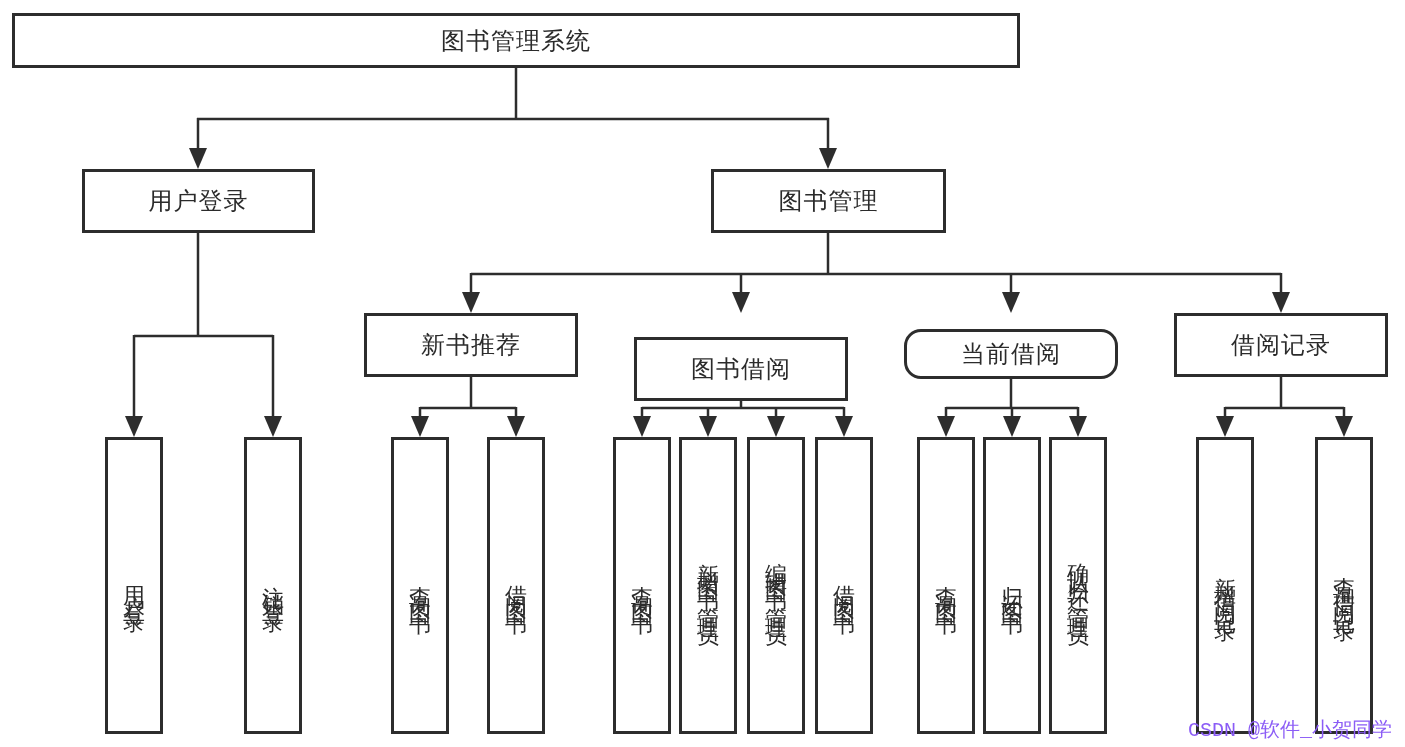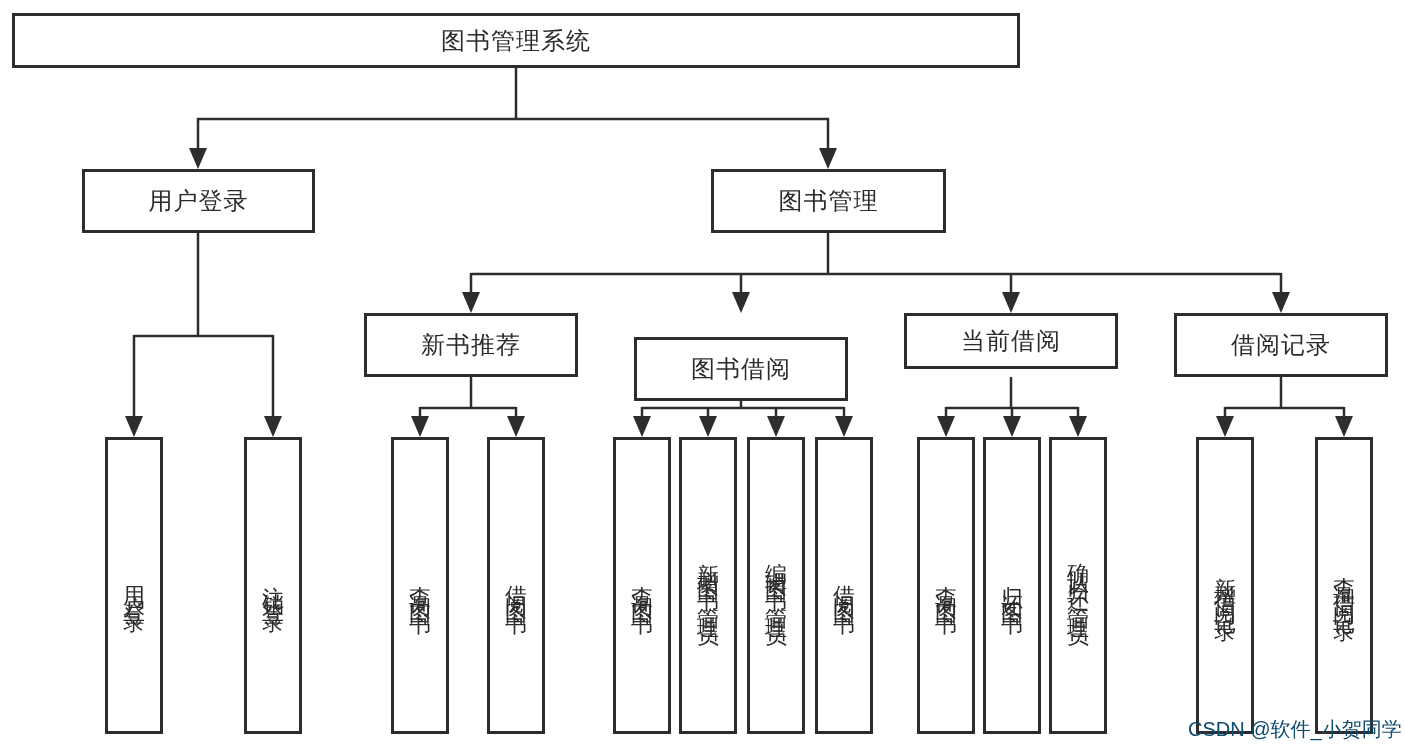--- a/index.html
+++ b/index.html
@@ -46,23 +46,24 @@
     font-weight: 500;
     letter-spacing: 9px;
     line-height: 1;
     white-space: nowrap;
   }
   .watermark {
     position: absolute;
     left: 1188px;
     top: 716px;
     font-size: 20px;
-    color: #0c4a6e;
+    color: #8b5cf6;
     white-space: nowrap;
     z-index: 10;
+    font-family: Liberation Mono, monospace;
   }
 </style>
 </head>
 <body>
 
 <div id="canvas">
 
   <svg id="connectors" viewBox="0 0 1405 747" xmlns="http://www.w3.org/2000/svg">
     <g stroke="#2d2d2d" stroke-width="2.5" fill="none">
 
@@ -142,21 +143,21 @@
   <div class="node hlabel" style="left:364px; top:313px; width:214px; height:64px;">
     <span>新书推荐</span>
   </div>
 
   <div class="node hlabel" style="left:711px; top:169px; width:235px; height:64px;">
     <span>图书管理</span>
   </div>
   <div class="node hlabel" style="left:634px; top:313px; width:214px; height:64px;margin-top:24px;">
     <span>图书借阅</span>
   </div>
-  <div class="node hlabel" style="left:904px; top:313px; width:214px; height:56px;">
+  <div class="node hlabel" style="left:904px; top:329px; width:214px; height:50px;border-radius:17px;">
     <span>当前借阅</span>
   </div>
   <div class="node hlabel" style="left:1174px; top:313px; width:214px; height:64px;">
     <span>借阅记录</span>
   </div>
 
   <div class="node vlabel" style="left:105px; top:437px; width:58px; height:297px;">
     <span class="vtext">用户登录</span>
   </div>
   <div class="node vlabel" style="left:244px; top:437px; width:58px; height:297px;">

